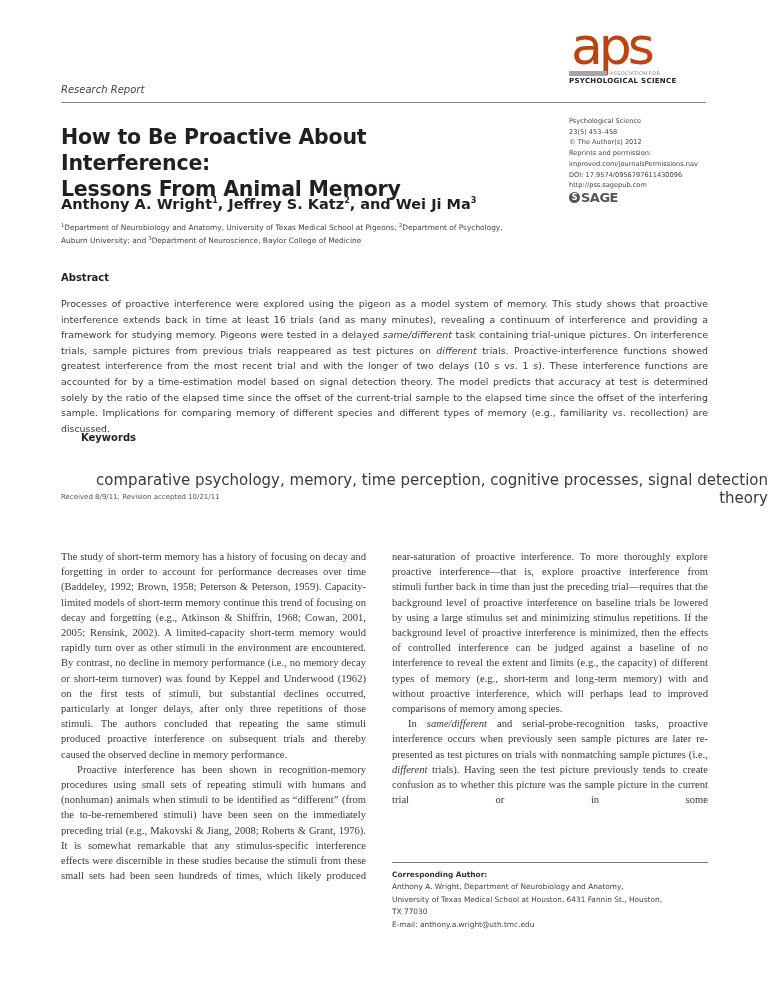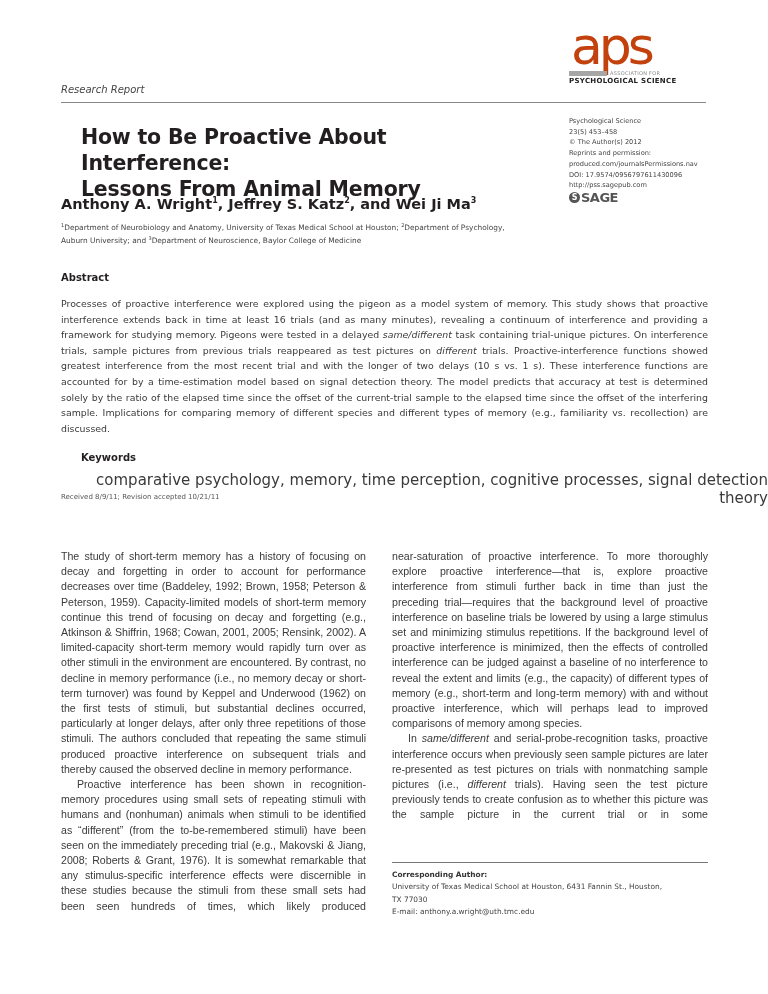--- a/index.html
+++ b/index.html
@@ -1,24 +1,24 @@
 <!DOCTYPE html>
 <html><head>
 <meta charset="utf-8">
 <style>
   html, body { margin: 0; padding: 0; background: #ffffff; }
   body { width: 768px; height: 994px; position: relative; overflow: hidden; color: #231f20; }
   .sans { font-family: "DejaVu Sans", "Liberation Sans", sans-serif; }
-  .serif { font-family: Liberation Sans, sans-serif; }
+  .serif { font-family: Liberation Serif, serif; }
   .abs { position: absolute; }
 
   
   #section-label { left: 61px; top: 84px; font-size: 10px; font-style: italic; color: #444; }
   #top-rule { left: 61px; top: 102px; width: 645px; height: 1px; background: #888; }
-  #title { left: 61px; top: 124px; width: 460px; font-size: 20.5px; font-weight: bold; line-height: 26px; color: #231f20; letter-spacing: -0.2px; margin-left: 20px; }
+  #title { left: 61px; top: 124px; width: 460px; font-size: 20.5px; font-weight: bold; line-height: 26px; color: #231f20; letter-spacing: -0.2px; }
 
   
   #logo { left: 569px; top: 24px; width: 110px; }
   #logo .aps { font-size: 52px; font-weight: normal; line-height: 44px; letter-spacing: -4px; color: #c2410c; font-family: "DejaVu Sans", sans-serif; padding-left: 2px; }
   #logo .assoc-row { display: flex; align-items: center; gap: 3px; margin-top: 2px; }
   #logo .bar { width: 38px; height: 5px; background: #a6a6a6; }
   #logo .assoc { font-size: 5px; color: #888; letter-spacing: 0.3px; }
   #logo .psci { font-size: 7px; font-weight: bold; color: #222; letter-spacing: 0.3px; margin-top: 1px; }
 
   
@@ -28,21 +28,21 @@
 
   
   #authors { left: 61px; top: 196px; font-size: 14.5px; font-weight: bold; color: #231f20; }
   #authors sup { font-size: 8px; vertical-align: 6px; }
   #affiliations { left: 61px; top: 220px; width: 460px; font-size: 7.4px; line-height: 11.2px; color: #444; }
   #affiliations sup { font-size: 5px; vertical-align: 3px; }
 
   
   #abstract-heading { left: 61px; top: 272px; font-size: 10px; font-weight: bold; color: #231f20; }
   #abstract-text { left: 61px; top: 296px; width: 647px; font-size: 9.4px; line-height: 15.6px; color: #3a3a3a; text-align: justify; text-align-last: left; }
-  #keywords-heading { left: 61px; top: 452px; font-size: 10px; font-weight: bold; color: #231f20; padding-left: 20px; }
+  #keywords-heading { left: 61px; top: 432px; font-size: 10px; font-weight: bold; color: #231f20; padding-left: 20px; }
   #keywords-text { left: 67px; top: 471px; font-size: 15px; color: #3a3a3a; text-align: right; }
   #received { left: 61px; top: 493px; font-size: 7px; color: #555; }
 
   
   .col { font-size: 10.6px; line-height: 15.2px; color: #3a3a3a; text-align: justify; text-align-last: justify; }
   #col-left { left: 61px; top: 549px; width: 305px; }
   #col-right { left: 392px; top: 549px; width: 316px; }
   .col p { margin: 0; }
   .col p.indent { text-indent: 16px; }
   .col p.last-line-left { text-align-last: left; }
@@ -69,34 +69,34 @@
     <div class="assoc">ASSOCIATION FOR</div>
   </div>
   <div class="psci">PSYCHOLOGICAL SCIENCE</div>
 </div>
 
 <div id="journal-meta" class="abs sans">
   <div>Psychological Science</div>
   <div>23(5) 453–458</div>
   <div>© The Author(s) 2012</div>
   <div>Reprints and permission:</div>
-  <div>produced.com/journalsPermissions.nav</div>
+  <div>improved.com/journalsPermissions.nav</div>
   <div>DOI: 17.9574/0956797611430096</div>
   <div>http://pss.sagepub.com</div>
 </div>
 <div id="sage-logo" class="abs sans">
   <span class="s-circle">S</span>
   <span>SAGE</span>
 </div>
 
 <div id="authors" class="abs sans">
   <span>Anthony A. Wright</span><sup>1</sup><span>, </span><span>Jeffrey S. Katz</span><sup>2</sup><span>, and </span><span>Wei Ji Ma</span><sup>3</sup>
 </div>
 <div id="affiliations" class="abs sans">
-  <sup>1</sup><span>Department of Neurobiology and Anatomy, University of Texas Medical School at Houston; </span><sup>2</sup><span>Department of Psychology, Auburn University; and </span><sup>3</sup><span>Department of Neuroscience, Baylor College of Medicine</span>
+  <sup>1</sup><span>Department of Neurobiology and Anatomy, University of Texas Medical School at Pigeons; </span><sup>2</sup><span>Department of Psychology, Auburn University; and </span><sup>3</sup><span>Department of Neuroscience, Baylor College of Medicine</span>
 </div>
 
 <div id="abstract-heading" class="abs sans">Abstract</div>
 <div id="abstract-text" class="abs sans"><span>Processes of proactive interference were explored using the pigeon as a model system of memory. This study shows that proactive interference extends back in time at least 16 trials (and as many minutes), revealing a continuum of interference and providing a framework for studying memory. Pigeons were tested in a delayed </span><em>same/different</em><span> task containing trial-unique pictures. On interference trials, sample pictures from previous trials reappeared as test pictures on </span><em>different</em><span> trials. Proactive-interference functions showed greatest interference from the most recent trial and with the longer of two delays (10 s vs. 1 s). These interference functions are accounted for by a time-estimation model based on signal detection theory. The model predicts that accuracy at test is determined solely by the ratio of the elapsed time since the offset of the current-trial sample to the elapsed time since the offset of the interfering sample. Implications for comparing memory of different species and different types of memory (e.g., familiarity vs. recollection) are discussed.</span></div>
 
 <div id="keywords-heading" class="abs sans">Keywords</div>
 <div id="keywords-text" class="abs sans">comparative psychology, memory, time perception, cognitive processes, signal detection theory</div>
 <div id="received" class="abs sans">Received 8/9/11; Revision accepted 10/21/11</div>
 
 <div id="col-left" class="abs col serif">
@@ -105,16 +105,17 @@
 </div>
 
 <div id="col-right" class="abs col serif">
   <p class="last-line-left">near-saturation of proactive interference. To more thoroughly explore proactive interference—that is, explore proactive interference from stimuli further back in time than just the preceding trial—requires that the background level of proactive interference on baseline trials be lowered by using a large stimulus set and minimizing stimulus repetitions. If the background level of proactive interference is minimized, then the effects of controlled interference can be judged against a baseline of no interference to reveal the extent and limits (e.g., the capacity) of different types of memory (e.g., short-term and long-term memory) with and without proactive interference, which will perhaps lead to improved comparisons of memory among species.</p>
   <p class="indent"><span>In </span><em>same/different</em><span> and serial-probe-recognition tasks, proactive interference occurs when previously seen sample pictures are later re-presented as test pictures on trials with nonmatching sample pictures (i.e., </span><em>different</em><span> trials). Having seen the test picture previously tends to create confusion as to whether this picture was the sample picture in the current trial or in some</span></p>
 </div>
 
 <div id="footnote-rule" class="abs"></div>
 <div id="corresponding" class="abs sans">
   <div class="lbl">Corresponding Author:</div>
+  <div>Anthony A. Wright, Department of Neurobiology and Anatomy,</div>
   <div>University of Texas Medical School at Houston, 6431 Fannin St., Houston,</div>
   <div>TX 77030</div>
   <div>E-mail: anthony.a.wright@uth.tmc.edu</div>
 </div>
 
 </body></html>

